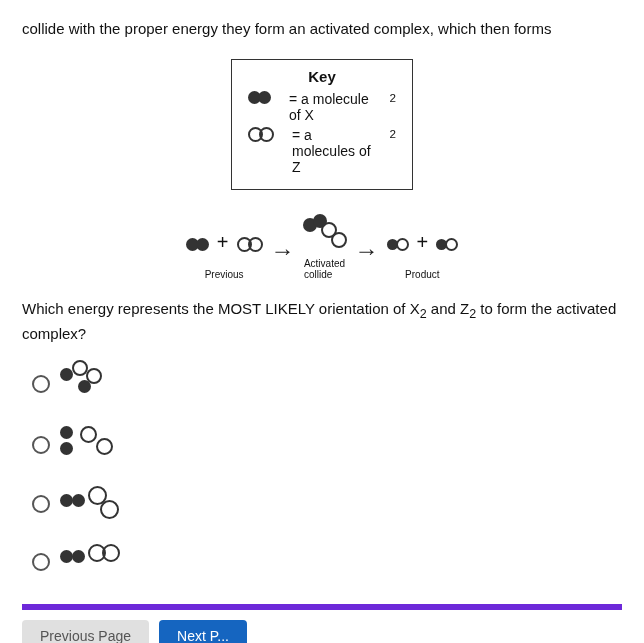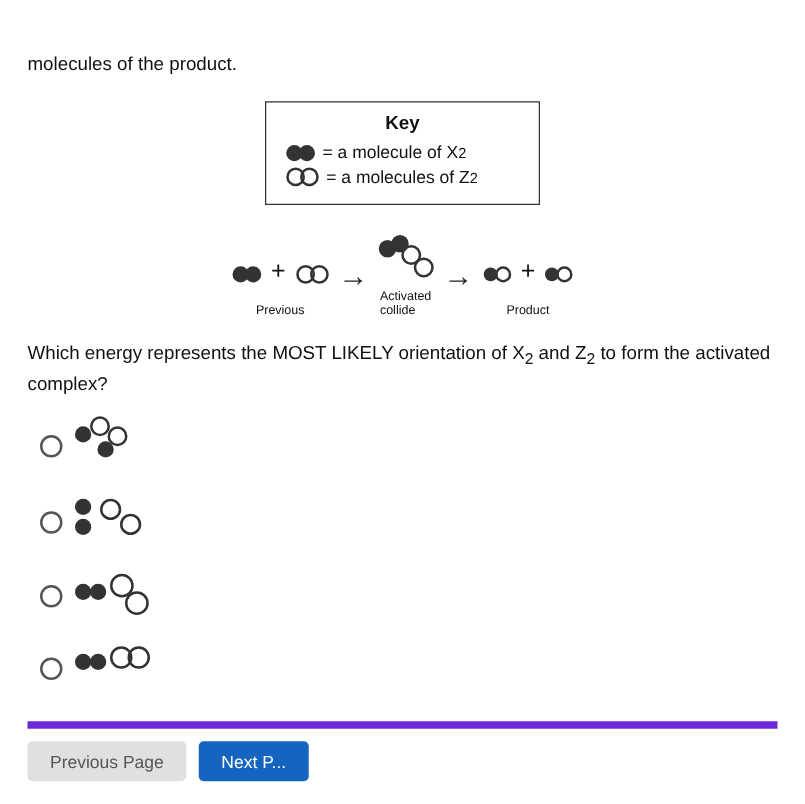--- a/index.html
+++ b/index.html
@@ -11,36 +11,37 @@
       width: 644px;
       min-height: 643px;
       padding: 18px 22px 0 22px;
     }
     .intro-text {
       line-height: 1.5;
       margin-bottom: 18px;
     }
     .key-box {
       border: 1.5px solid #333;
-      width: 220px;
+      width: 182px;
       margin: 0 auto 22px auto;
       padding: 8px 16px 10px 16px;
       background: #fff;
     }
     .key-title {
       text-align: center;
       font-weight: bold;
       margin-bottom: 6px;
       font-size: 15px;
     }
     .key-row {
       display: flex;
-      align-items: flex-end;
+      align-items: flex-start;
       margin-bottom: 4px;
       font-size: 14px;
+      gap: 12px;
     }
     .key-icon {
       margin-right: 6px;
       font-size: 18px;
       display: inline-flex;
       align-items: center;
     }
     .circle-filled {
       width: 13px; height: 13px;
       background: #333;
@@ -188,22 +189,21 @@
       border-radius: 4px;
       padding: 8px 18px;
       font-size: 14px;
       cursor: pointer;
     }
   </style>
 </head>
 <body>
 
 <p class="intro-text">
-  <br>
-  <span>molecules of the product.</span>
+  <span>collide with the proper energy they form an activated complex, which then forms</span><br>
 </p>
 
 <div class="key-box">
   <div class="key-title">Key</div>
   <div class="key-row">
     <span class="key-icon">
       <span class="mol-x2">
         <span class="circle-filled"></span>
           <span class="circle-filled"></span>
       </span>

